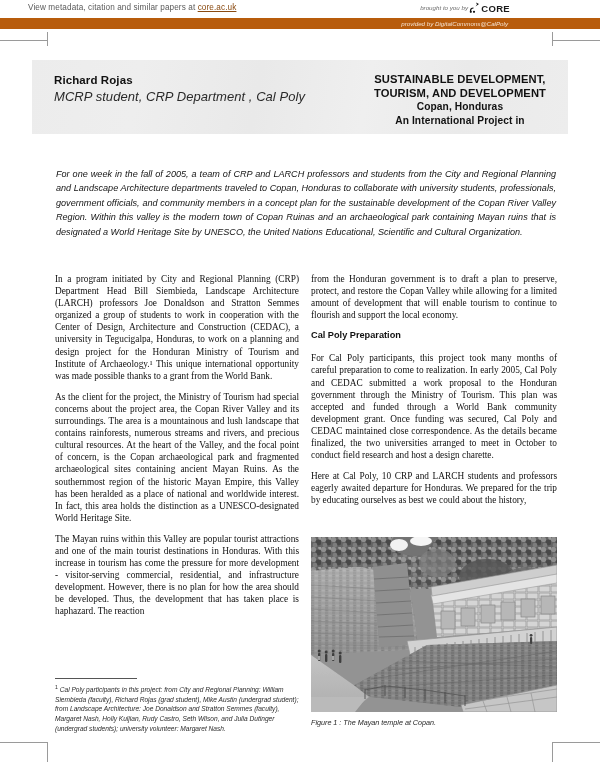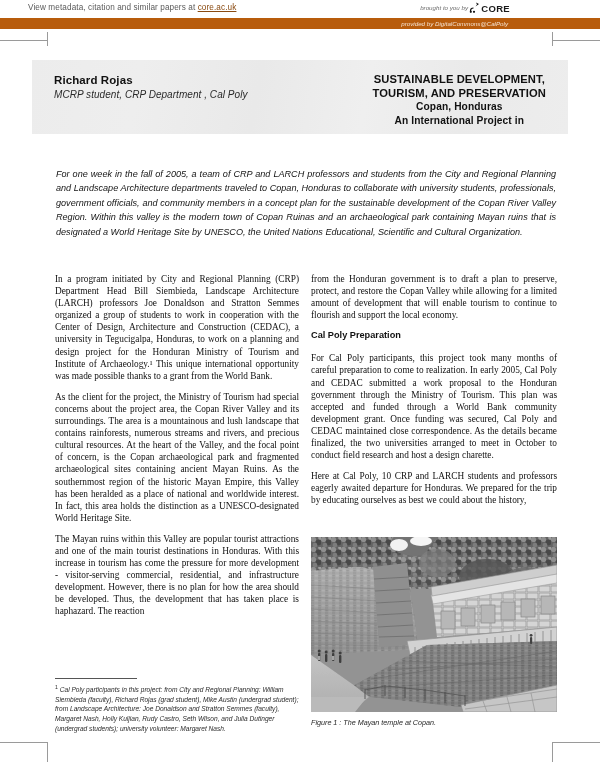--- a/index.html
+++ b/index.html
@@ -105,21 +105,21 @@
   #author-name {
     font-family: "Liberation Sans", sans-serif;
     font-weight: bold;
     font-size: 11.5px;
     color: #111111;
     letter-spacing: 0.1px;
   }
   #author-affil {
     font-family: "Liberation Sans", sans-serif;
     font-style: italic;
-    font-size: 10px;
+    font-size: 13px;
     color: #2a2a2a;
     margin-top: 3px;
     letter-spacing: 0.05px;
   }
   #title-block {
     position: absolute;
     right: 22px; top: 12px;
     text-align: center;
     font-family: "Liberation Sans", sans-serif;
     font-weight: bold;
@@ -247,21 +247,21 @@
 
 <div id="page">
 
   <div id="title-box">
     <div id="author-block">
       <div id="author-name">Richard Rojas</div>
       <div id="author-affil">MCRP student, CRP Department , Cal Poly</div>
     </div>
     <div id="title-block">
       <div class="title-line-1">SUSTAINABLE DEVELOPMENT,</div>
-      <div class="title-line-1">TOURISM, AND PRESERVATION</div>
+      <div class="title-line-1">TOURISM, AND DEVELOPMENT</div>
       <div class="title-line-2">Copan, Honduras</div>
       <div class="title-line-2">An International  Project in</div>
     </div>
   </div>
 
   <div id="abstract">For one week in the fall of 2005, a team of CRP and LARCH professors and students from the City and Regional Planning and Landscape Architecture departments traveled to Copan, Honduras to collaborate with university students, professionals, government officials, and community members in a concept plan for the sustainable development of the Copan River Valley Region. Within this valley is the modern town of Copan Ruinas and an archaeological park containing Mayan ruins that is designated a World Heritage Site by UNESCO, the United Nations Educational, Scientific and Cultural Organization.</div>
 
   <div id="col-left">
     <p class="body-p"><span>In a program initiated by City and Regional Planning (CRP) Department Head Bill Siembieda, Landscape Architecture (LARCH) professors Joe Donaldson and Stratton Semmes organized a group of students to work in cooperation with the Center of Design, Architecture and Construction (CEDAC), a university in Tegucigalpa, Honduras, to work on a planning and design project for the Honduran Ministry of Tourism and Institute of Archaeology.¹ This unique international opportunity was made possible thanks to a grant from the World Bank.</span></p>
     <p class="body-p"><span>As the client for the project, the Ministry of Tourism had special concerns about the project area, the Copan River Valley and its surroundings. The area is a mountainous and lush landscape that contains rainforests, numerous streams and rivers, and precious cultural resources. At the heart of the Valley, and the focal point of concern, is the Copan archaeological park and fragmented archaeological sites containing ancient Mayan Ruins. As the southernmost region of the historic Mayan Empire, this Valley has been heralded as a place of national and worldwide interest. In fact, this area holds the distinction as a UNESCO-designated World Heritage Site.</span></p>

